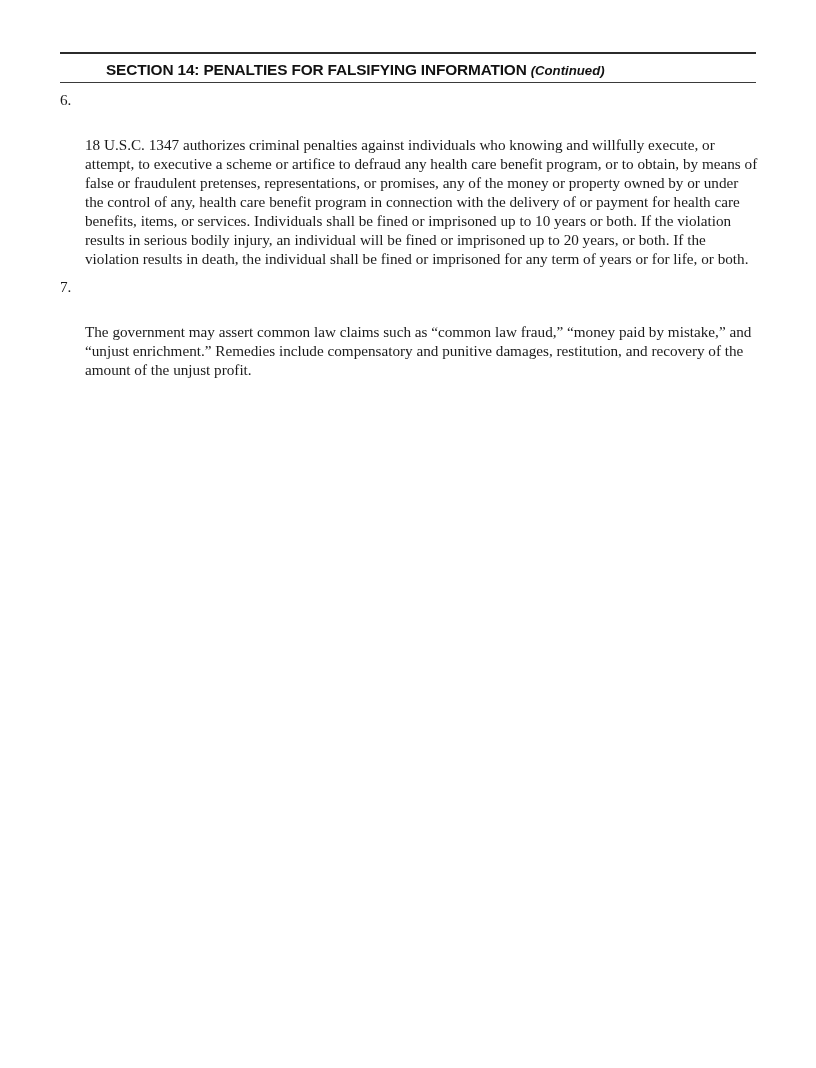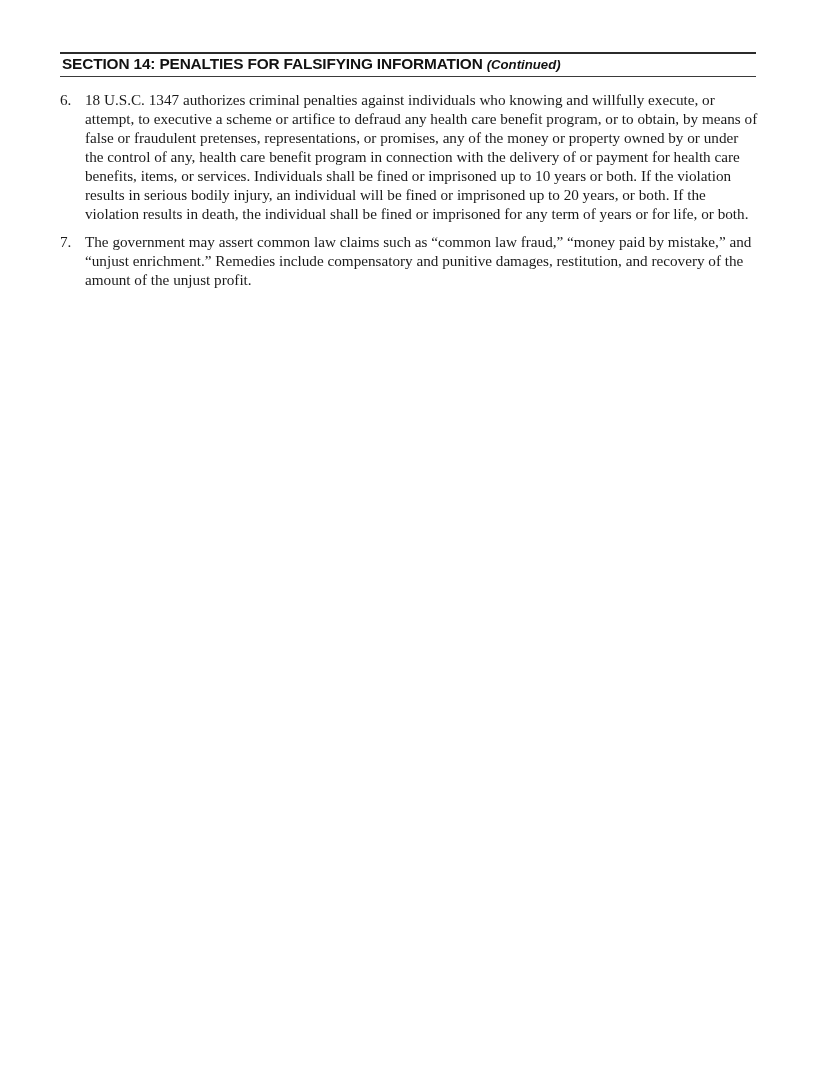--- a/index.html
+++ b/index.html
@@ -37,23 +37,24 @@
     height: 0;
     border-top: 2.4px solid #2b2b2b;
     width: 100%;
   }
   .rule-bottom {
     height: 0;
     border-top: 1.6px solid #3a3a3a;
     width: 100%;
   }
   .section-title-row {
-    padding: 2px 0 3px 2px;
+    padding: 8px 0 3px 2px;
     white-space: nowrap;
     line-height: 1.05;
+    margin-left: 44px;
   }
   .section-title {
     font-family: "Liberation Sans", sans-serif;
     font-weight: bold;
     font-size: 15.4px;
     letter-spacing: -0.15px;
     color: #121212;
   }
   .section-continued {
     font-family: "Liberation Sans", sans-serif;
@@ -84,20 +85,21 @@
     line-height: 19.05px;
     color: #1a1a1a;
   }
   .item-text {
     flex: 1 1 auto;
     font-size: 15.2px;
     line-height: 19.05px;
     text-align: left;
     color: #1a1a1a;
     hyphens: none;
+    margin-top: 45px;
   }
 
   
   .footer {
     position: absolute;
     left: 60px;
     top: 1026px;
     width: 696px;
     display: flex;
     justify-content: space-between;

